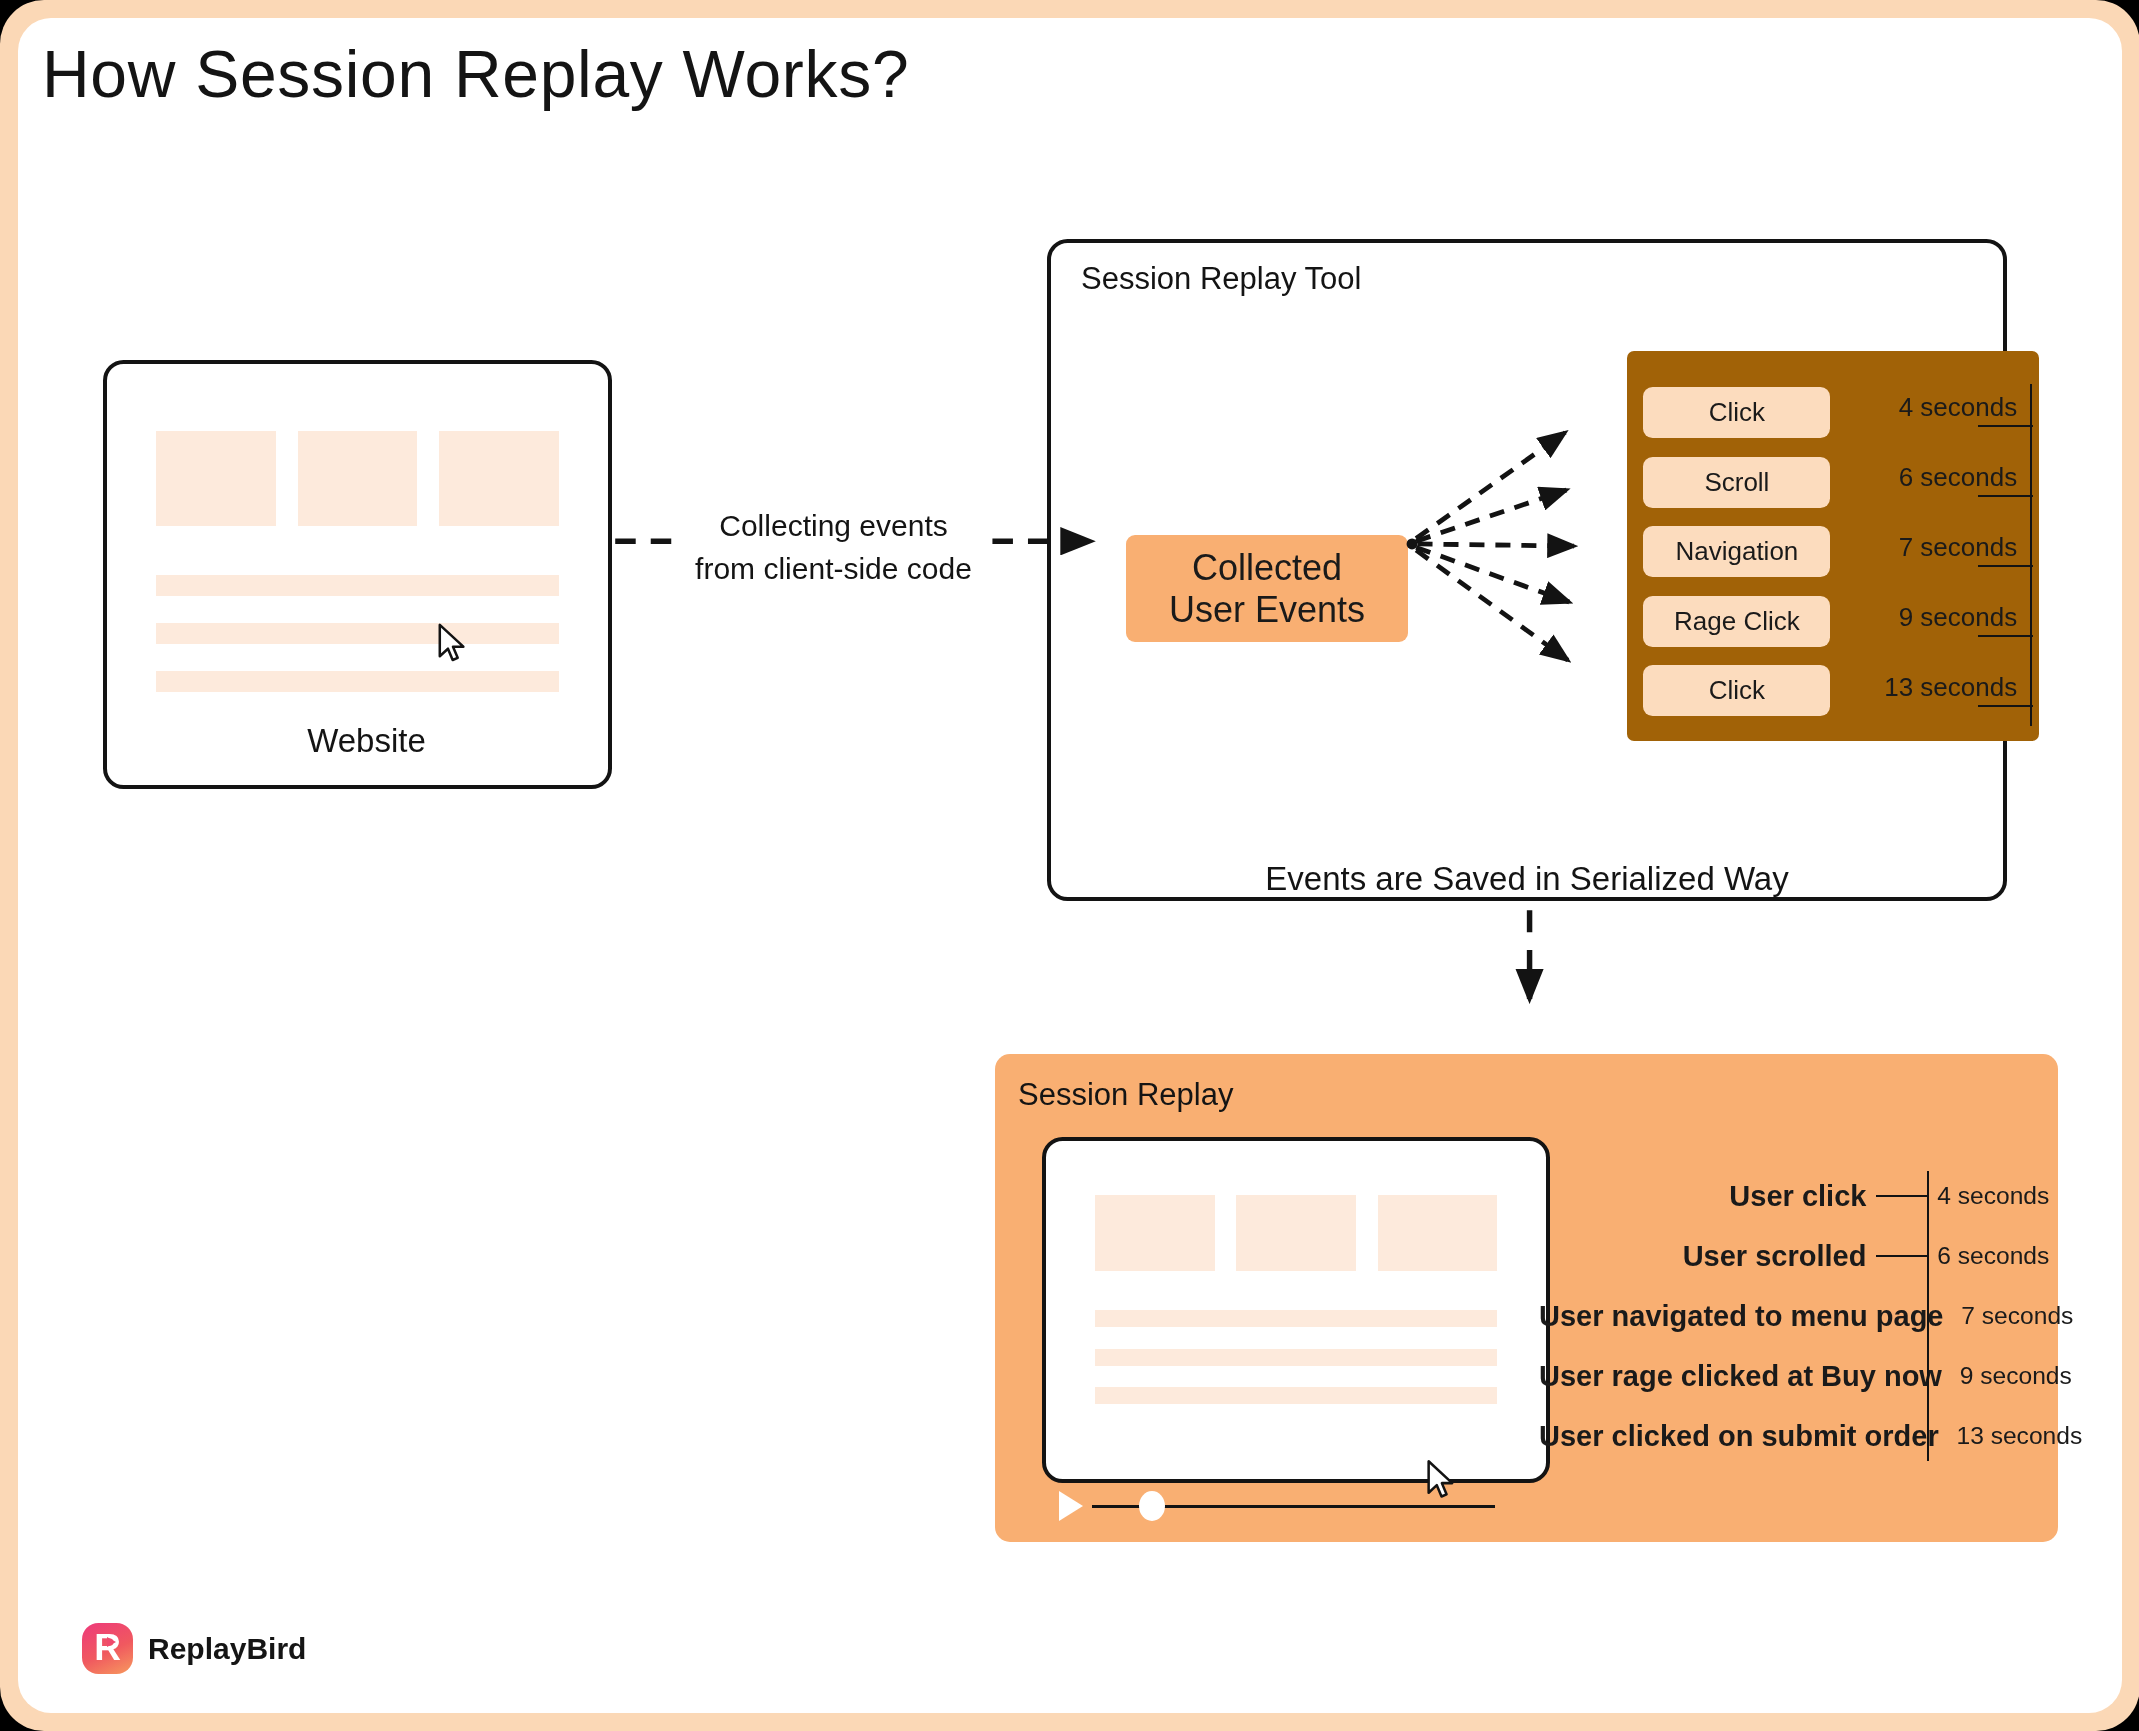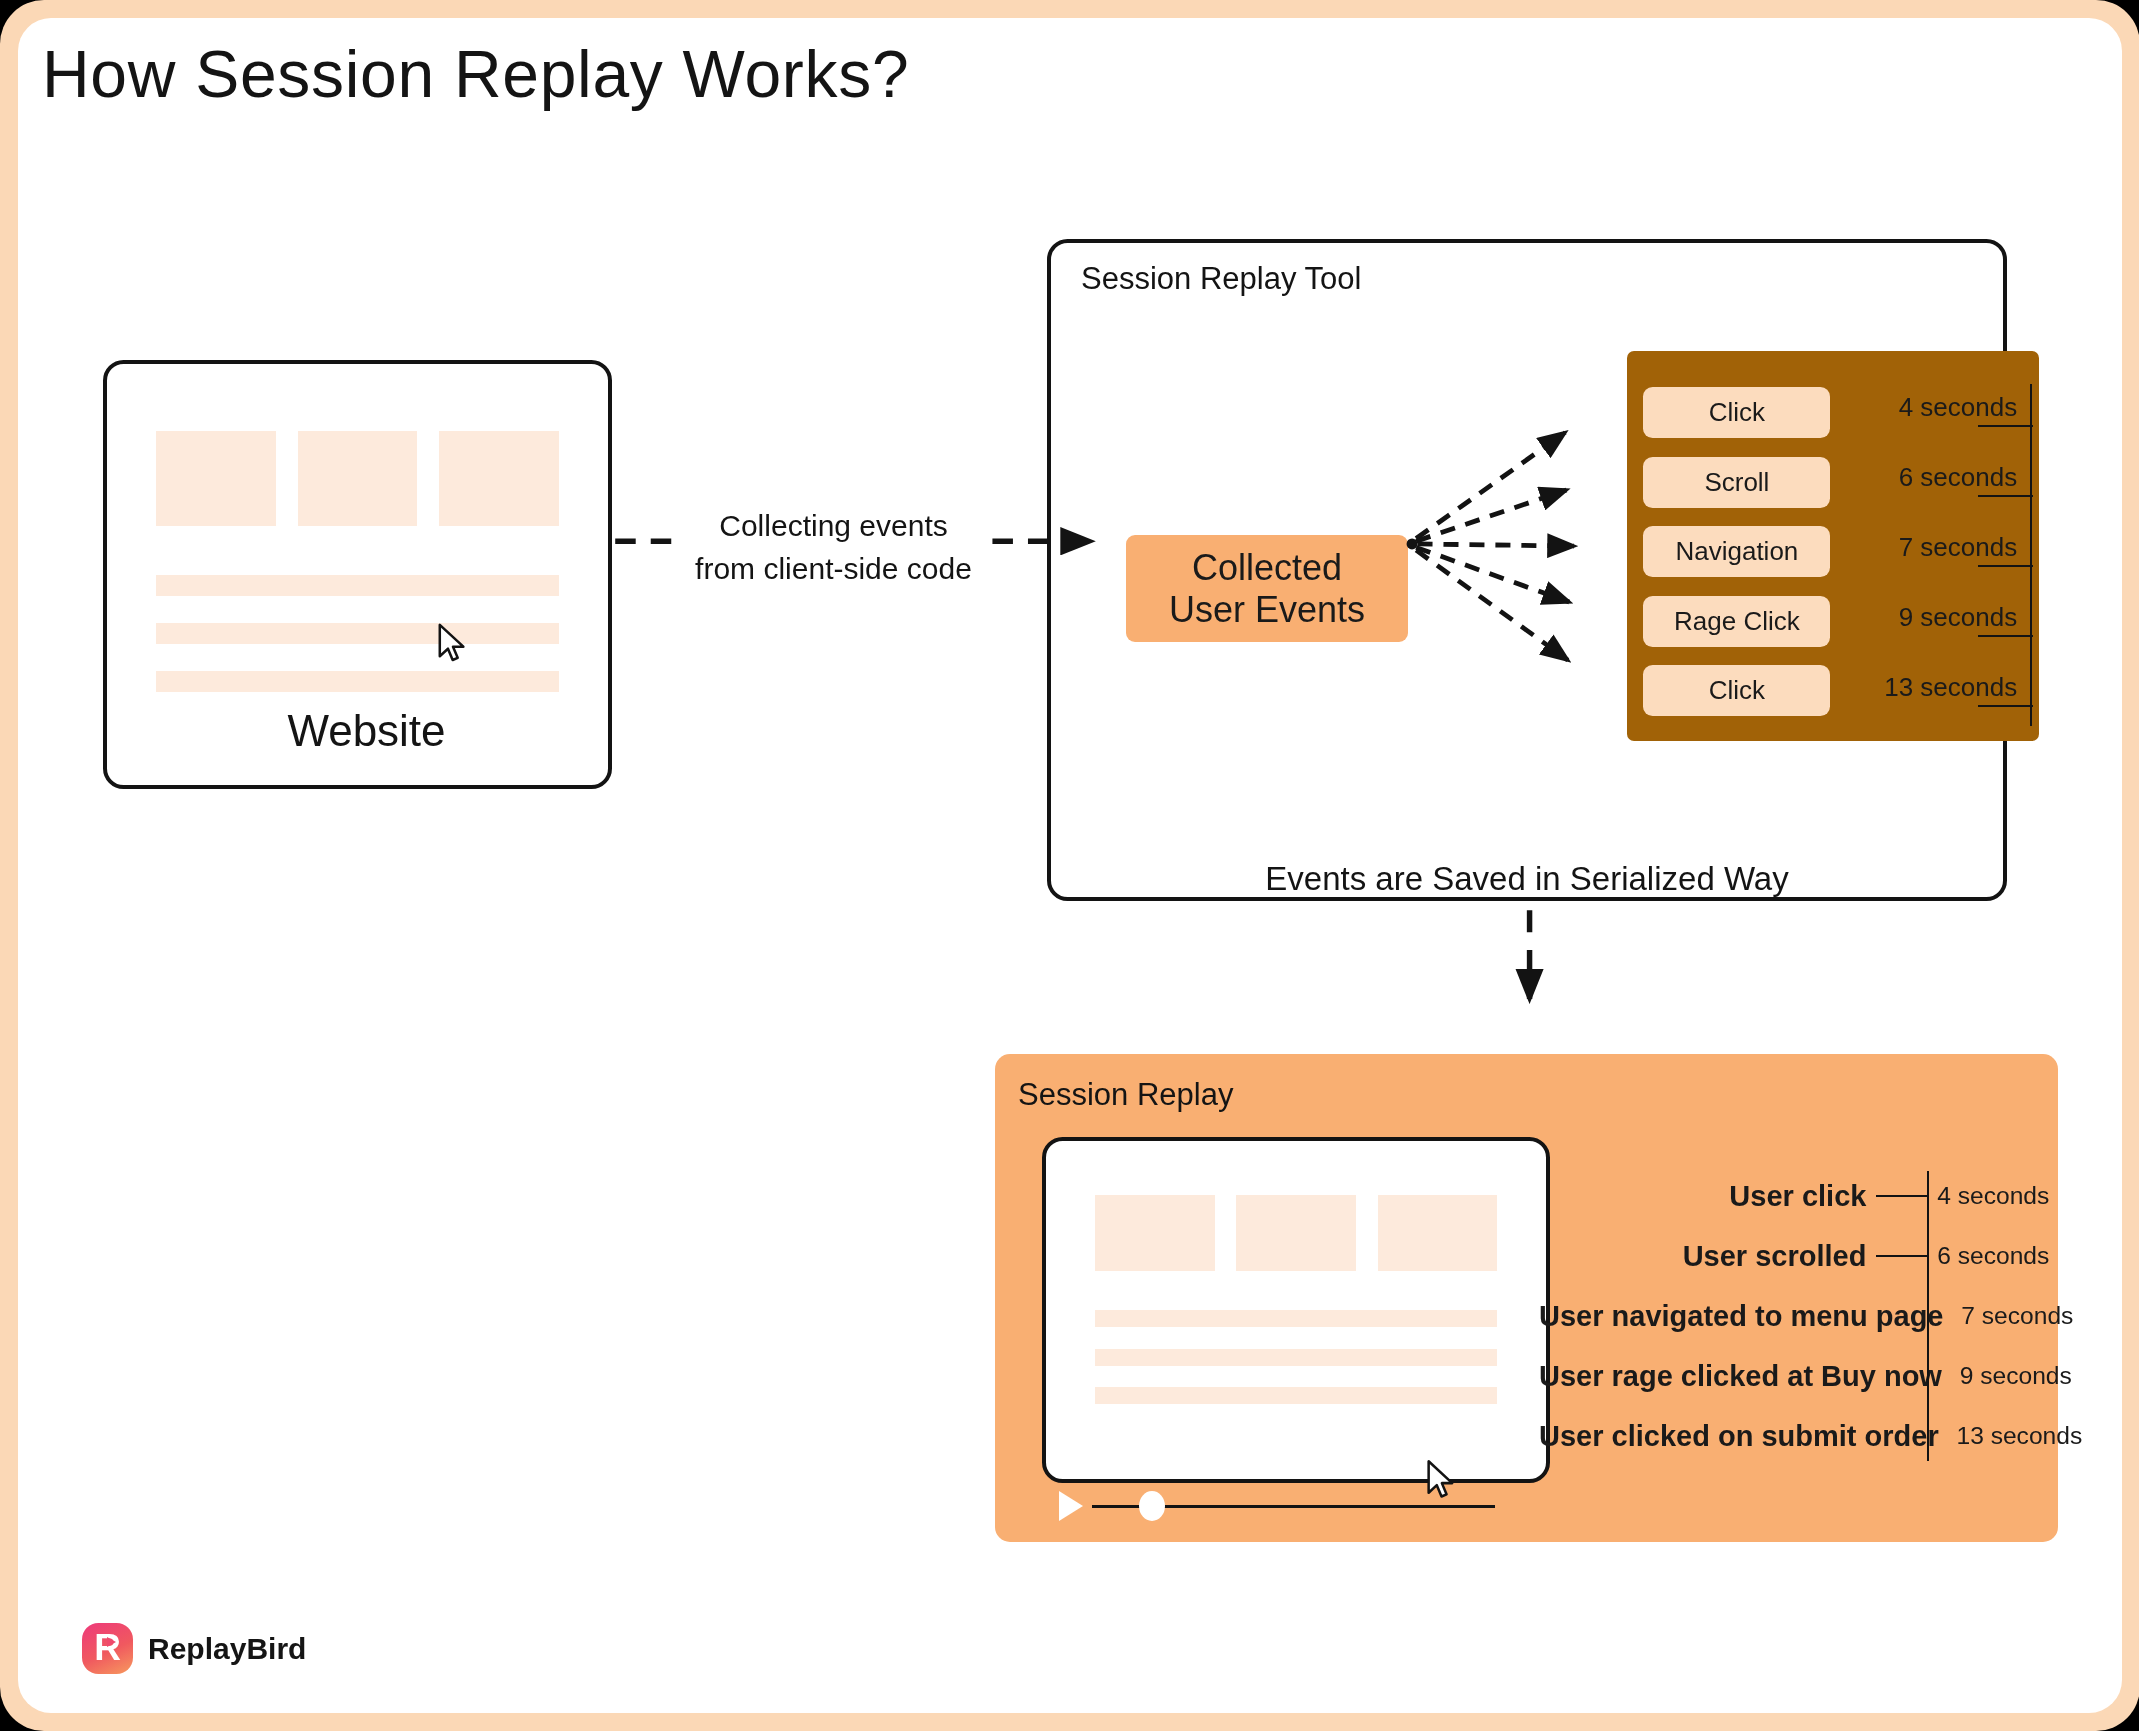--- a/index.html
+++ b/index.html
@@ -17,21 +17,21 @@
   .page-title{left:42px;top:36px;font-size:66px;font-weight:500;letter-spacing:0.7px;margin:0;color:#141414;}
 
   
   .mock{background:#fff;border:4.8px solid #131313;border-radius:20.5px;box-sizing:border-box;}
   .sq{position:absolute;top:16%;height:22.4%;width:23.9%;background:#FDEADC;}
   .sq.s1{left:9.8%}.sq.s2{left:38.05%}.sq.s3{left:66.3%}
   .hbar{position:absolute;left:9.8%;width:80.4%;height:4.9%;background:#FDEADC;}
   .hbar.b1{top:50.1%}.hbar.b2{top:61.6%}.hbar.b3{top:72.9%}
 
   .website-box{left:103px;top:360px;width:509px;height:429px;}
-  .website-label{left:103px;top:706px;width:527px;text-align:center;font-size:44px;color:#141414;}
+  .website-label{left:103px;top:722px;width:527px;text-align:center;font-size:33px;color:#141414;}
 
   
   .collect-text{left:673px;top:504px;width:321px;text-align:center;font-size:30px;line-height:43px;color:#141414;}
 
   
   .tool-box{left:1047px;top:239px;width:960px;height:662px;border:4.8px solid #131313;border-radius:20.5px;background:#fff;box-sizing:border-box;}
   .tool-title{left:1081px;top:261px;font-size:31px;color:#141414;}
   .collected-box{left:1126px;top:487px;width:282px;height:107px;background:#F9AF72;border-radius:9px;
     display:flex;flex-direction:column;justify-content:center;align-items:center;font-size:36px;line-height:42px;color:#1a1a1a;margin-top:48px;}
   .events-panel{left:1627px;top:351px;width:412px;height:390px;background:#a16207;border-radius:7px;}

